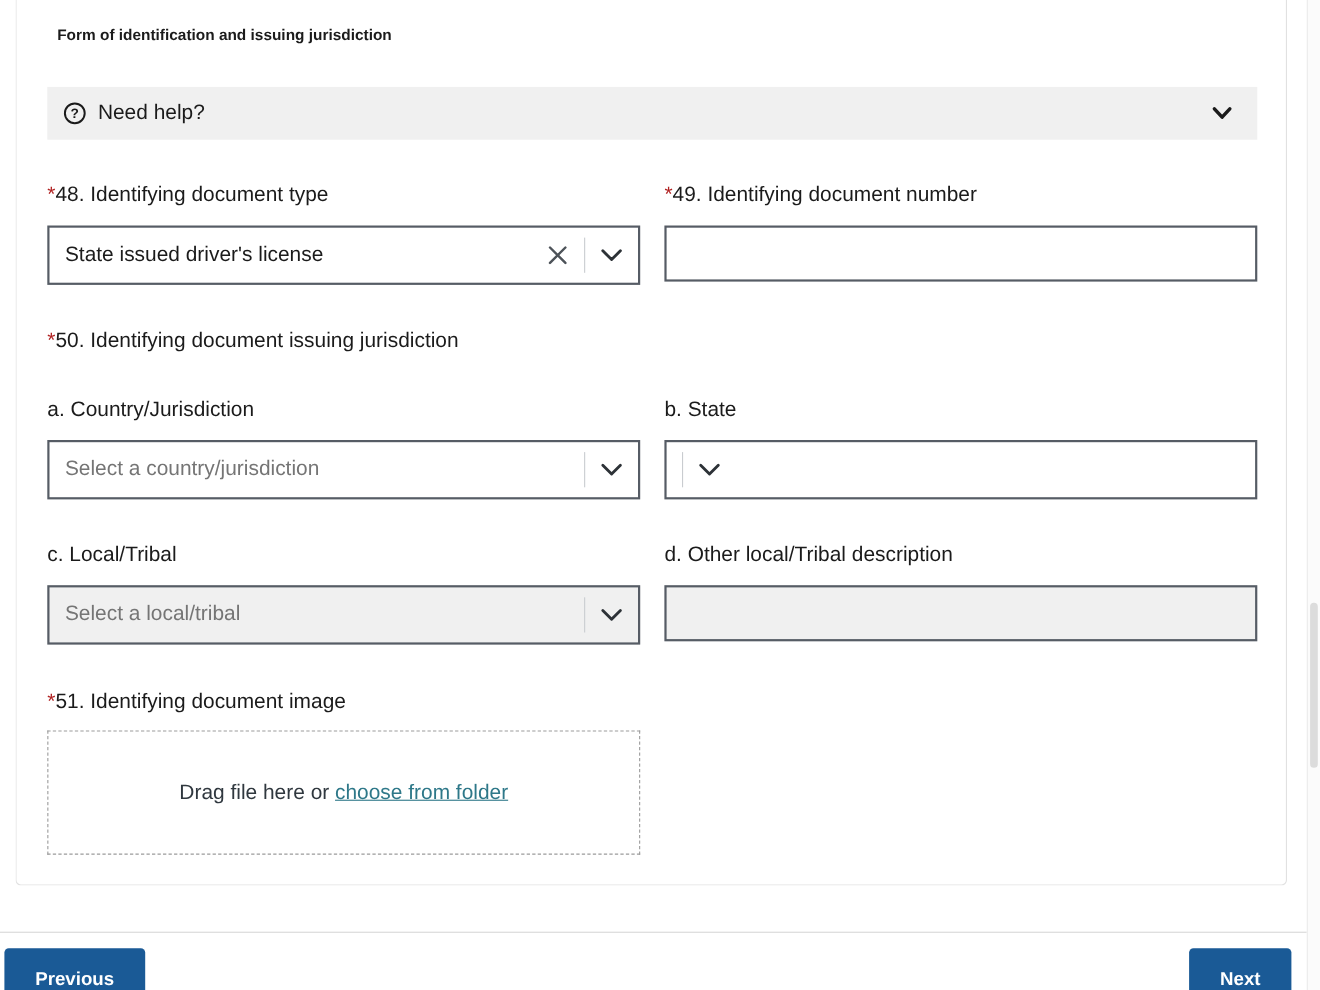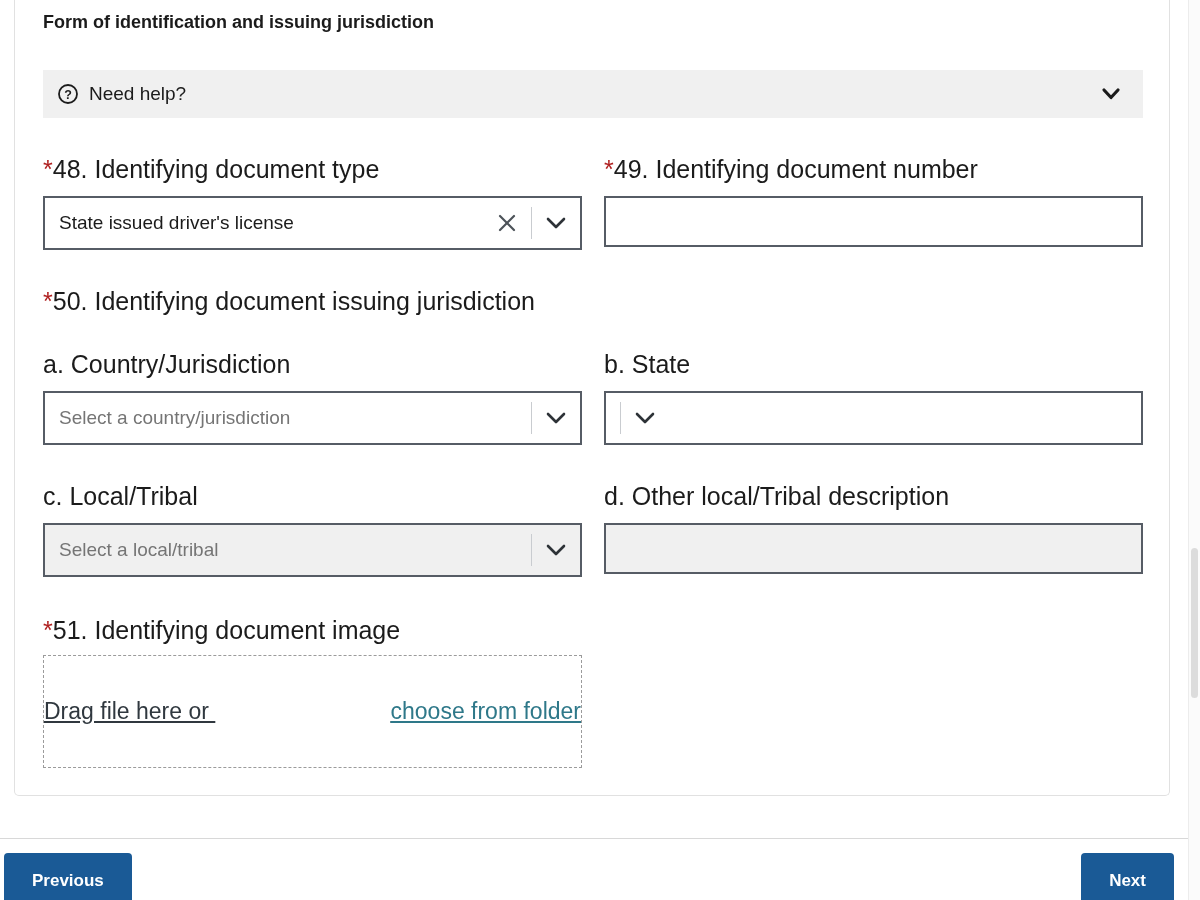--- a/index.html
+++ b/index.html
@@ -11,33 +11,33 @@
   
   .card{
     margin:0 30px 0 14px;
     border:1px solid #e1e1e1;border-top:none;
     border-radius:0 0 5px 5px;
     background:#fff;
     padding:8px 26px 27px 28px;
     box-sizing:border-box;
   }
   .page-title{
-    font-size:18px;font-weight:bold;line-height:28px;margin:0;color:#1b1b1b;
+    font-size:14px;font-weight:bold;line-height:28px;margin:9px;color:#1b1b1b;
   }
   
   .helpbar{
     margin-top:34px;height:48px;background:#f0f0f0;
     display:flex;align-items:center;padding:0 22px 0 14px;cursor:pointer;
   }
   .helpbar .qicon{display:flex;align-items:center;margin-right:10px;}
   .helpbar .help-label{font-size:19px;font-weight:normal;color:#1b1b1b;}
   .helpbar .chev{margin-left:auto;display:flex;align-items:center;}
   
   .row{display:grid;grid-template-columns:1fr 1fr;column-gap:22px;margin-top:39px;}
-  .field-label{font-size:25px;line-height:24px;color:#1b1b1b;margin-bottom:15px;}
+  .field-label{font-size:19px;line-height:24px;color:#1b1b1b;margin-bottom:15px;}
   .req{color:#b02121;font-weight:400;}
   .standalone-label{margin-top:39px;margin-bottom:0;}
   .mt41{margin-top:41px;}
   
   .text-input{
     display:block;width:100%;height:51px;box-sizing:border-box;
     border:2px solid #565c65;border-radius:0;background:#fff;
     font-family:"Liberation Sans", sans-serif;font-size:19px;color:#1b1b1b;
     padding:0 12px;outline:none;
   }
@@ -53,22 +53,22 @@
   .select .vdiv{width:1px;align-self:stretch;margin:9px 0;background:#c9ccd0;}
   .iconbtn{
     width:48px;height:100%;display:flex;align-items:center;justify-content:center;
     background:transparent;border:none;padding:0;cursor:pointer;
   }
   .select.disabled{background:#f0f0f0;cursor:default;}
   
   .dropzone{
     margin-top:13px;height:113px;box-sizing:border-box;
     border:1px dashed #9b9b9b;
-    display:flex;align-items:center;justify-content:space-between;
-    font-size:23px;color:#30383f;background:#fff;cursor:pointer;text-decoration:underline;
+    display:flex;align-items:center;justify-content:center;
+    font-size:19px;color:#30383f;background:#fff;cursor:pointer;
   }
   .dropzone a{color:#2e7889;text-decoration:underline;cursor:pointer;}
   .dz-gap{white-space:pre;}
   
   .footer{
     margin:42px 12px 0 0;
     border-top:1px solid #d8d8d8;
     display:flex;justify-content:space-between;
     padding:14px 14px 0 4px;
   }

